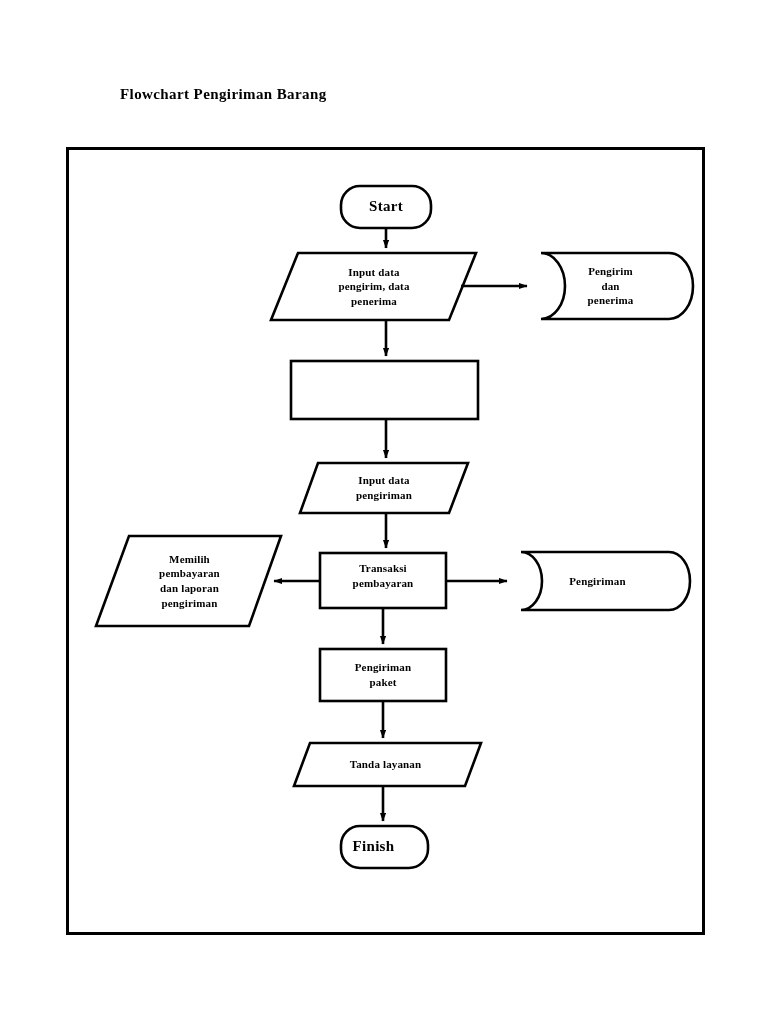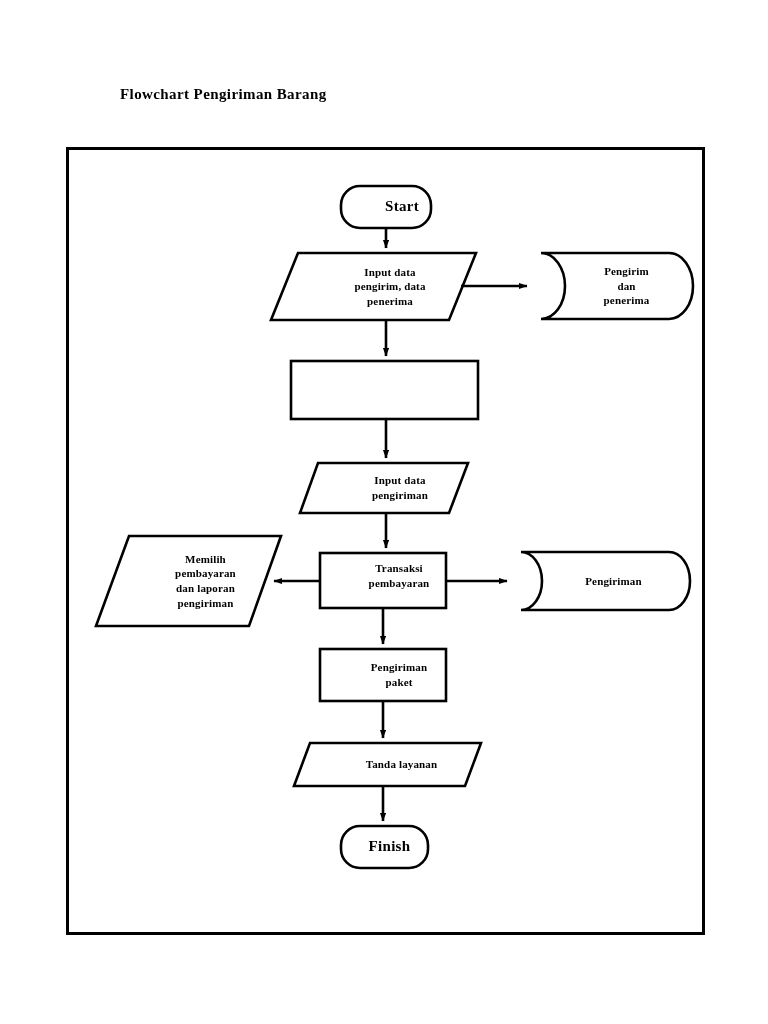--- a/index.html
+++ b/index.html
@@ -58,21 +58,20 @@
     display: flex;
     align-items: center;
     justify-content: center;
     text-align: center;
     font-size: 11px;
     font-weight: bold;
     line-height: 1.32;
     letter-spacing: 0.15px;
     pointer-events: none;
     white-space: pre-line;
-    margin-left: 16px;
   }
   .terminator-label {
     font-size: 15px;
     letter-spacing: 0.3px;
   }
 </style>
 </head>
 <body>
 
 <div id="page">

